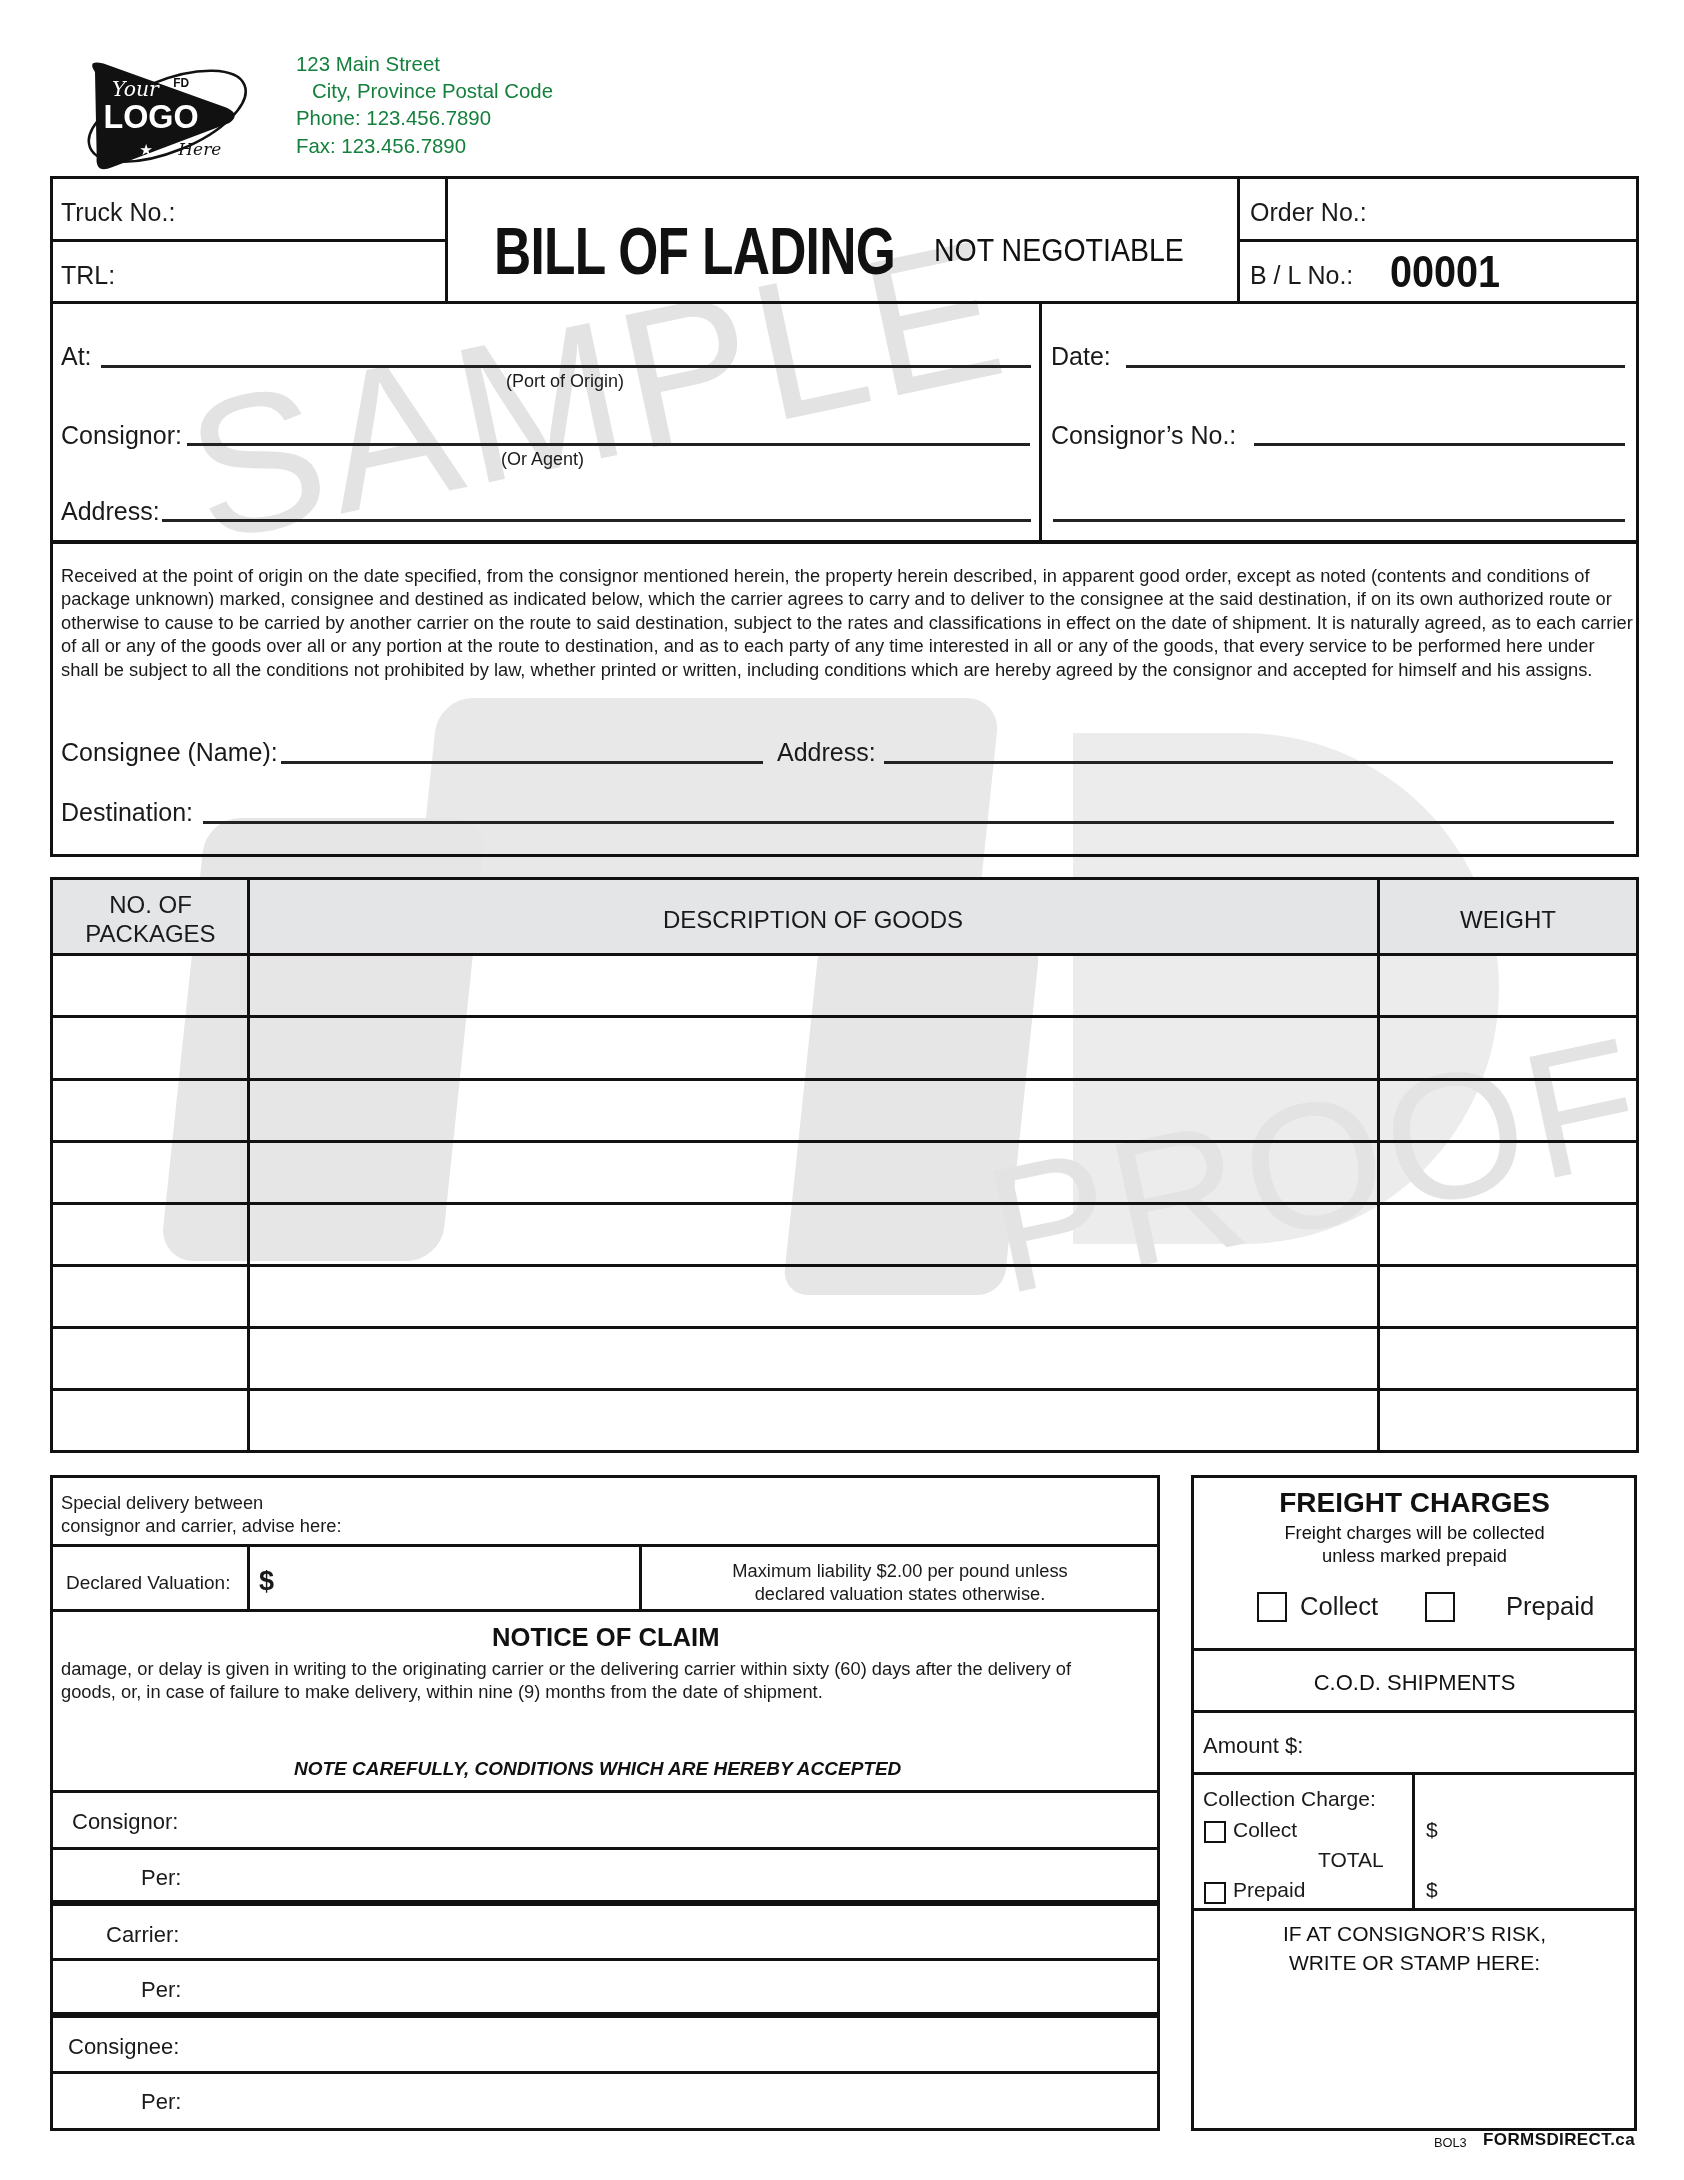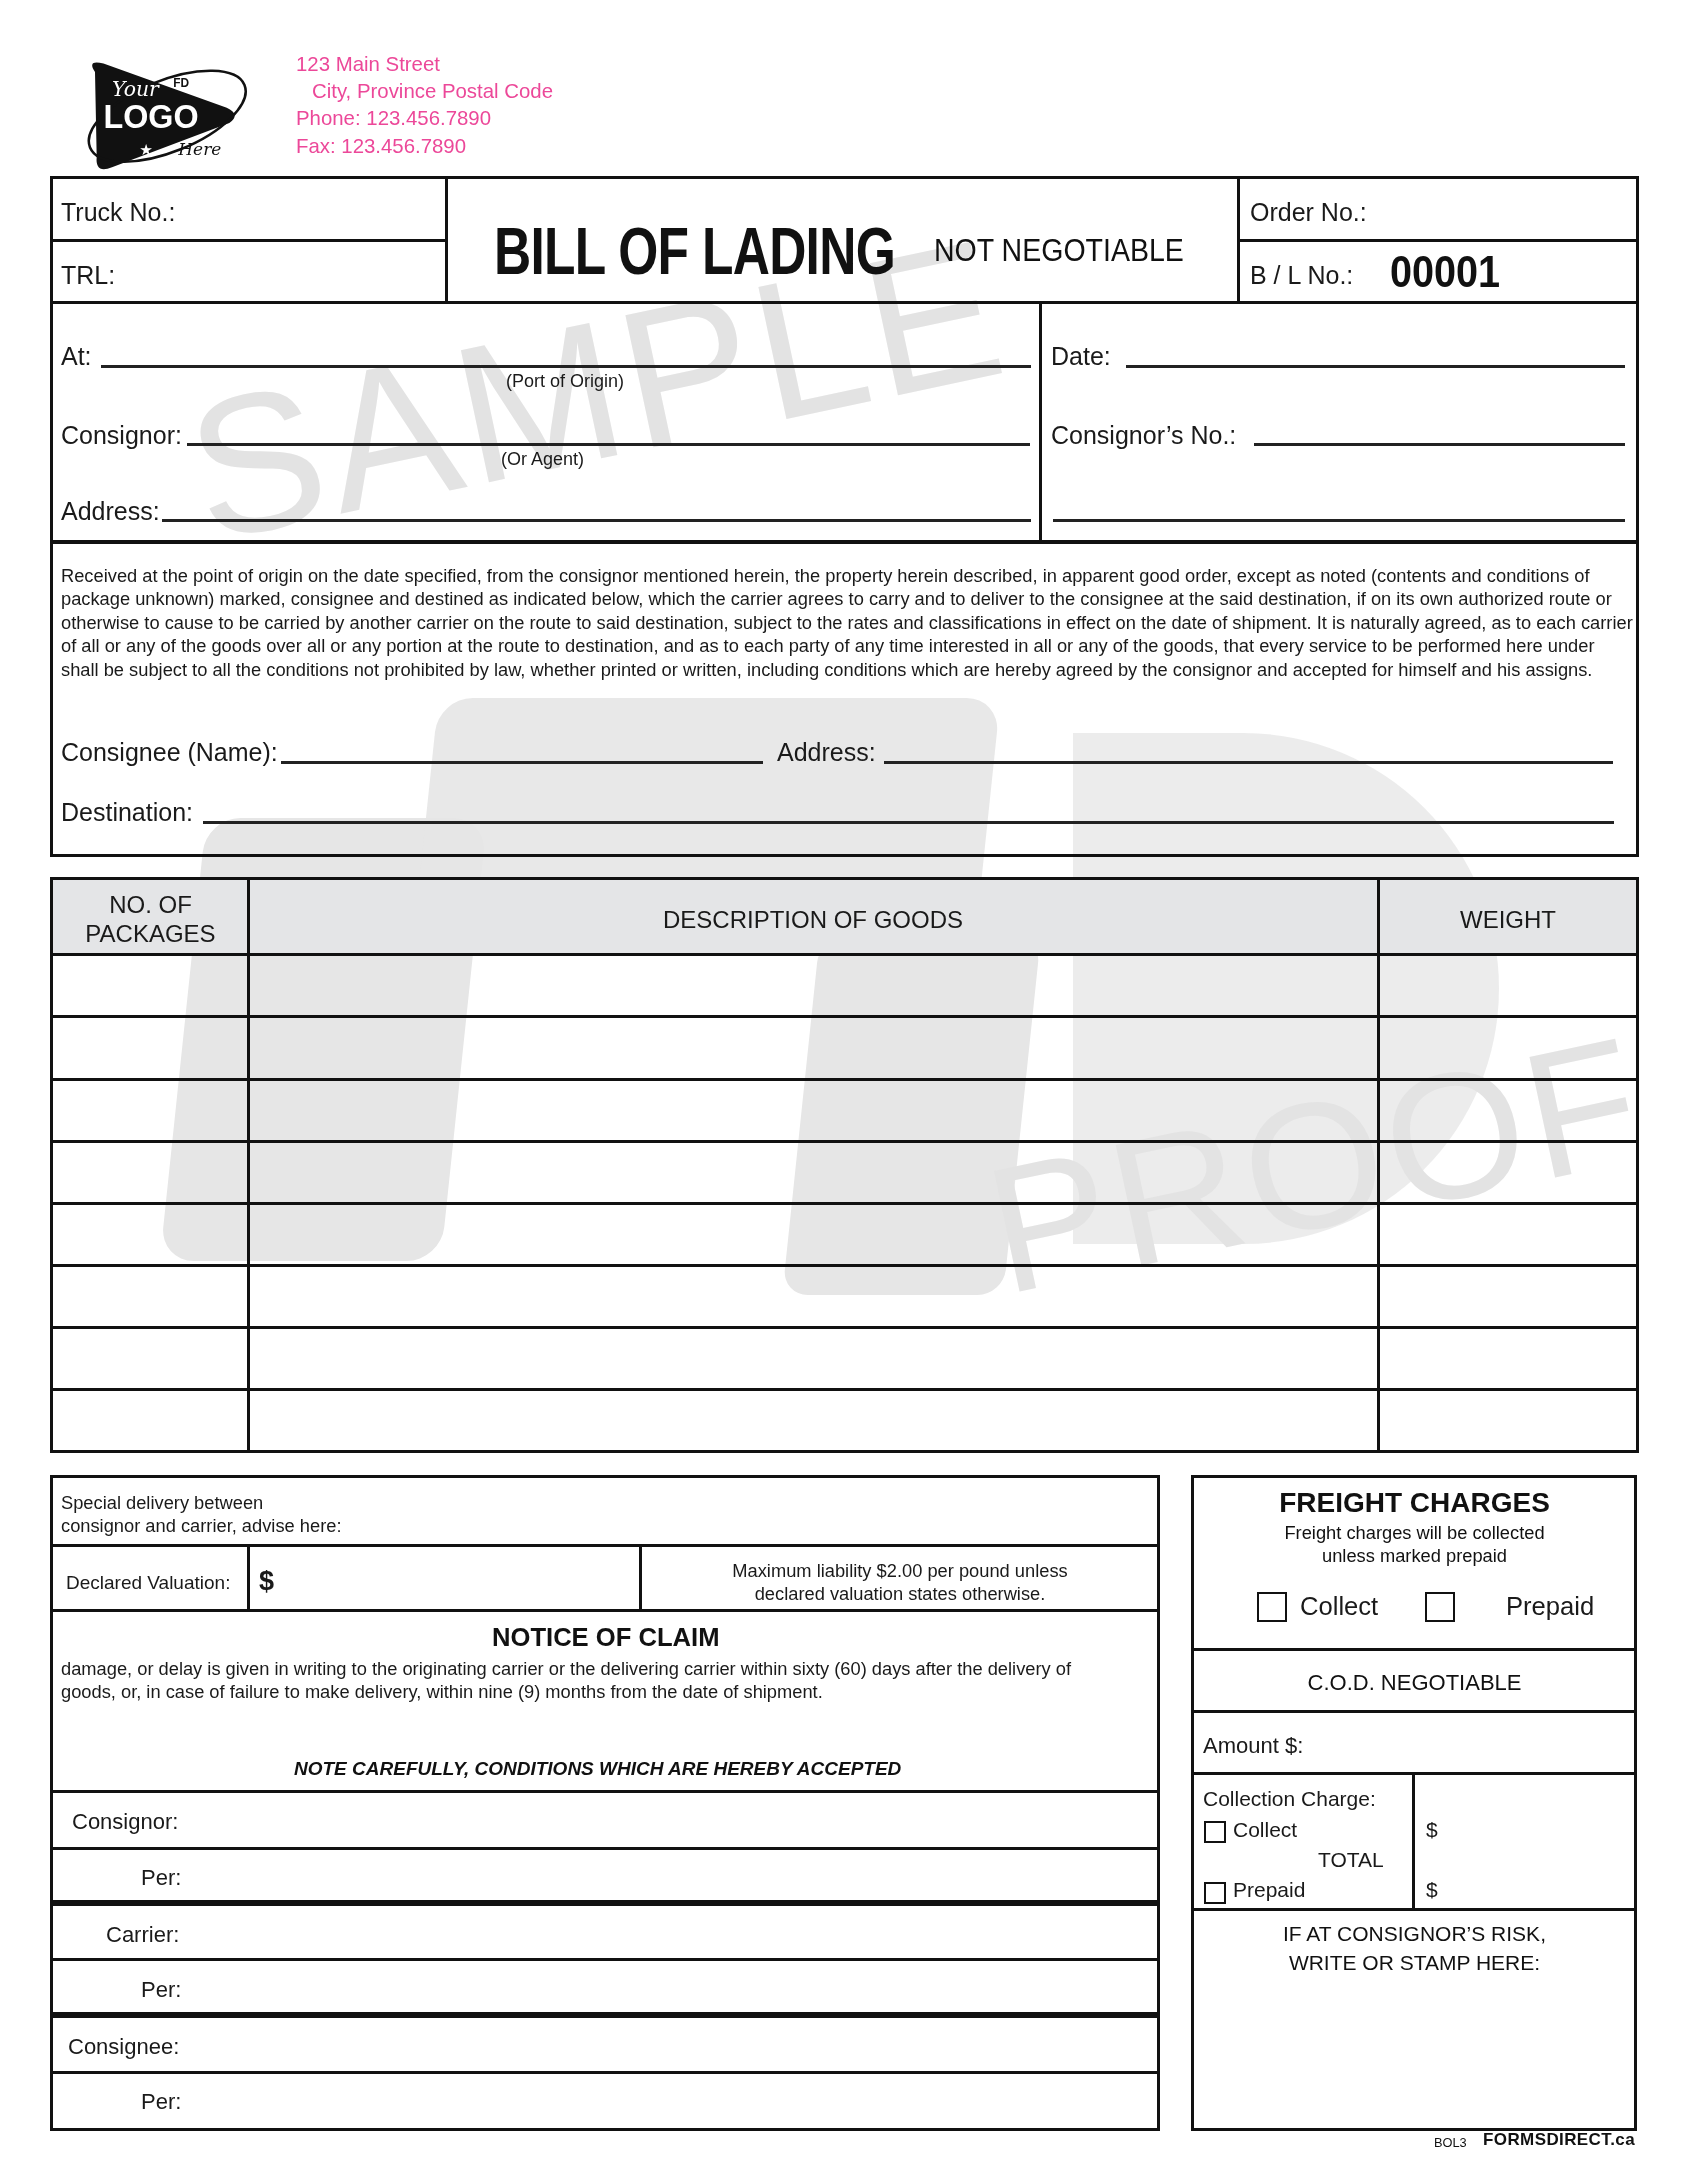--- a/index.html
+++ b/index.html
@@ -14,21 +14,21 @@
   .small { position: absolute; font-size: 18px; white-space: nowrap; color: #1a1a1a; }
 
   
   .wm { position: absolute; color: #e3e3e3; font-family: "Liberation Sans", sans-serif; pointer-events: none; }
   .wm-sample { left: 170px; top: 366px; font-size: 196px; letter-spacing: 5.1px; transform: rotate(-12deg); transform-origin: left top; }
   .wm-proof { left: 971px; top: 1133px; font-size: 179px; letter-spacing: 5.1px; transform: rotate(-12deg); transform-origin: left top; }
   .wm-shape { position: absolute; background: #e6e6e6; pointer-events: none; }
 
   
   .logo { left: 78px; top: 55px; width: 170px; height: 119px; }
-  .addr { left: 296px; font-size: 20.4px; color: #ec4899; }
+  .addr { left: 296px; font-size: 20.4px; color: #15803d; }
 
   .title-main { left: 494px; top: 213px; font-size: 66px; font-weight: bold; font-family: "Liberation Sans Narrow","Liberation Sans", sans-serif; transform: scaleX(0.78); transform-origin: left top; letter-spacing: -0.9px; }
   .title-sub { left: 934px; top: 233px; font-size: 31px; transform: scaleX(0.92); transform-origin: left top; }
   .bl-no { left: 1390px; top: 247px; font-size: 44px; font-weight: bold; transform: scaleX(0.9); transform-origin: left top; }
 
   .terms { left: 61px; top: 564px; width: 1572px; font-size: 18.3px; line-height: 23.4px; color: #1a1a1a; }
 
   .th { position: absolute; font-size: 24px; text-align: center; color: #1a1a1a; line-height: 29px; }
   .thbg { position: absolute; background: #e4e5e7; }
 
@@ -193,21 +193,21 @@
 <div class="abs fc-sub">
   <div>Freight charges will be collected</div>
   <div>unless marked prepaid</div>
 </div>
 <div class="chk" style="left:1257px; top:1592px; width:30px; height:30px;"></div>
 <div class="lbl" style="left:1300px; top:1592px; font-size:25.6px;">Collect</div>
 <div class="chk" style="left:1425px; top:1592px; width:30px; height:30px;"></div>
 <div class="lbl" style="left:1506px; top:1592px; font-size:25.6px;">Prepaid</div>
 <div class="hline" style="left:1191px; top:1648px; width:446px;"></div>
 
-<div class="center-lbl" style="left:1193px; top:1670px; width:443px;">C.O.D. NEGOTIABLE</div>
+<div class="center-lbl" style="left:1193px; top:1670px; width:443px;">C.O.D. SHIPMENTS</div>
 <div class="hline" style="left:1191px; top:1710px; width:446px;"></div>
 
 <div class="lbl" style="left:1203px; top:1733px; font-size:22px;">Amount $:</div>
 <div class="abs" style="left:1312px; top:1716px; width:319px; height:53px;"></div>
 <div class="hline" style="left:1191px; top:1772px; width:446px;"></div>
 
 <div class="vline" style="left:1412px; top:1772px; height:136px;"></div>
 <div class="lbl" style="left:1203px; top:1787px; font-size:21px;">Collection Charge:</div>
 <div class="chk" style="left:1204px; top:1821px; width:22px; height:22px;"></div>
 <div class="lbl" style="left:1233px; top:1818px; font-size:21px;">Collect</div>

